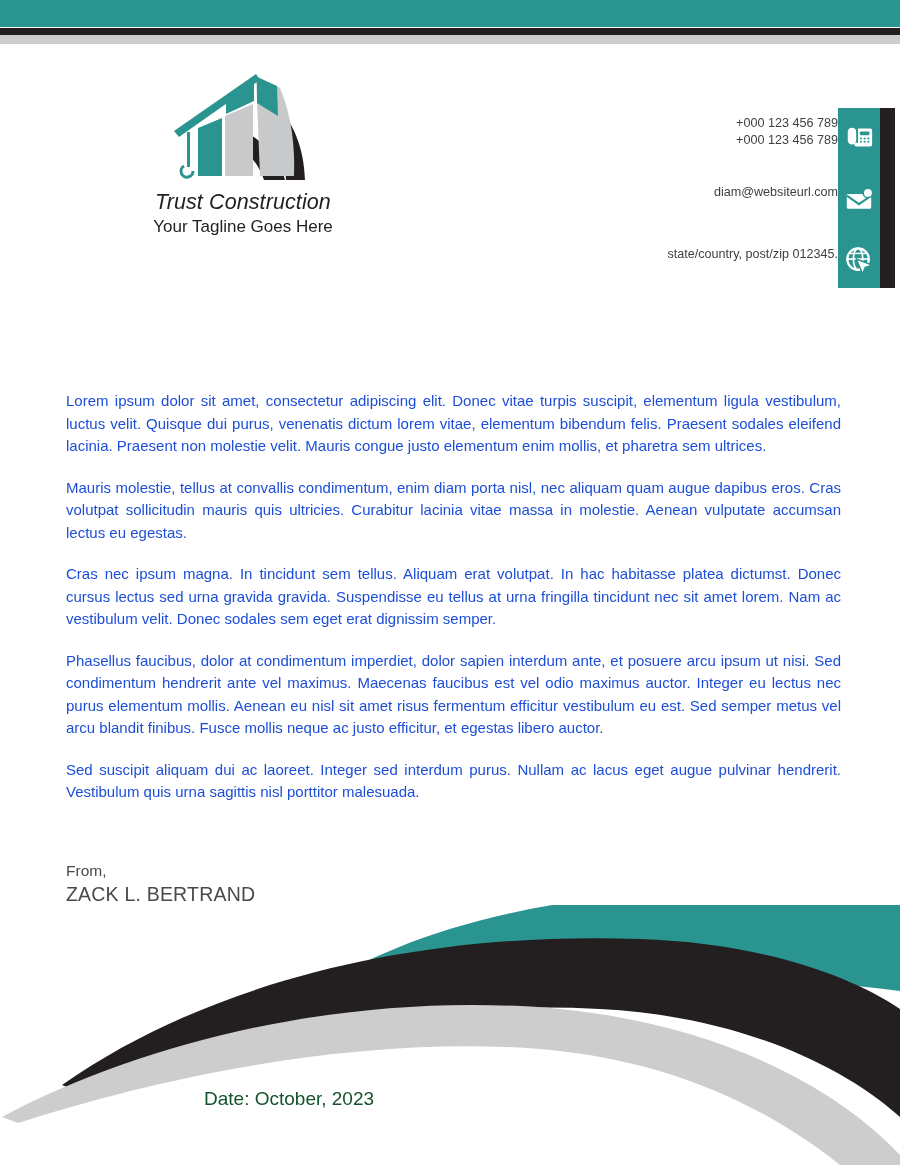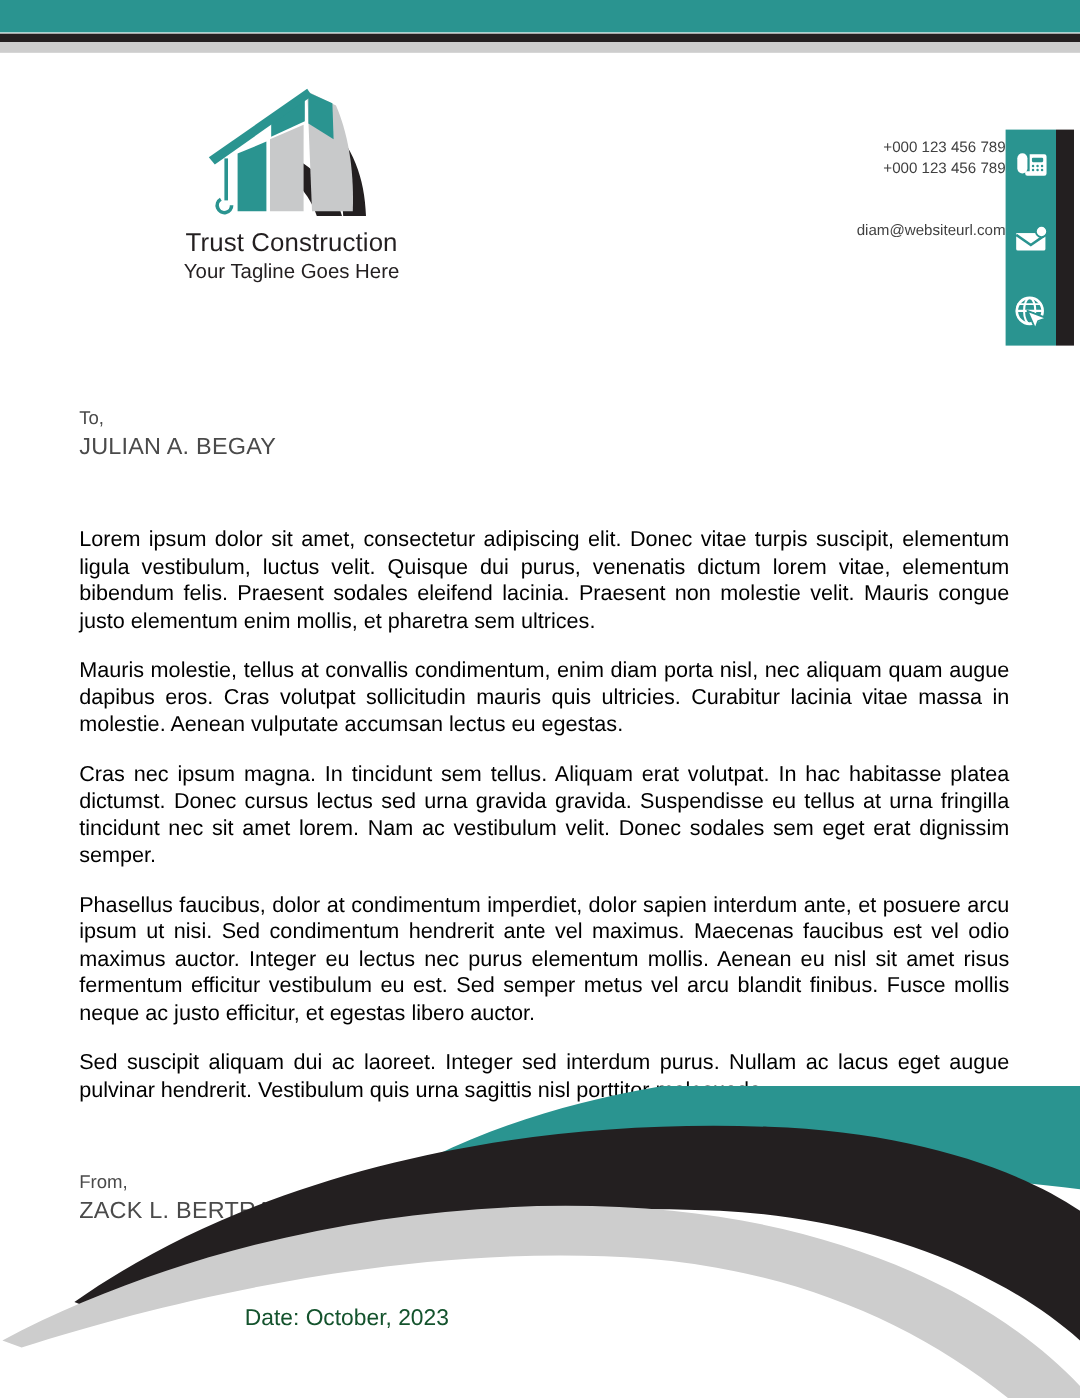--- a/index.html
+++ b/index.html
@@ -28,20 +28,21 @@
   
   .logo-block { position: absolute; left: 98px; top: 72px; width: 290px; }
   .logo-mark  { display: block; margin: 0 auto; }
   .logo-name {
     text-align: center;
     font-size: 21.5px;
     color: #231f20;
     letter-spacing: .1px;
     margin-top: 6px;
     white-space: nowrap;
+    font-style: italic;
   }
   .logo-tagline {
     text-align: center;
     font-size: 17px;
     color: #231f20;
     margin-top: 2px;
     white-space: nowrap;
   }
 
   
@@ -78,23 +79,23 @@
 
   .to-label, .from-label {
     font-size: 15.5px; color: #4a4a4a; line-height: 21px;
   }
   .to-name, .from-name {
     font-size: 19.5px; color: #4a4a4a; line-height: 27px; letter-spacing: .2px;
   }
 
   .body-copy { margin-top: 52px; }
   .body-copy p {
-    font-size: 18px;
+    font-size: 15px;
     line-height: 22.5px;
-    color: #000000;
+    color: #1d4ed8;
     text-align: justify;
     margin-bottom: 19px;
   }
   .body-copy p:last-child { margin-bottom: 0; }
 
   .from-block { margin-top: 56px; }
 
   
   .waves { position: absolute; left: 0; bottom: 0; width: 900px; height: 260px; }
 
@@ -144,20 +145,21 @@
 
     <div class="contact-text">
       <div class="contact-group cg-phone">
         <div class="contact-line">+000 123 456 789</div>
         <div class="contact-line">+000 123 456 789</div>
       </div>
       <div class="contact-group cg-email">
         <div class="contact-line">diam@websiteurl.com</div>
       </div>
       <div class="contact-group cg-address">
+        <div class="contact-line">state/country, post/zip 012345.</div>
       </div>
     </div>
 
     <div class="icon-rail-shadow"></div>
     <div class="icon-rail">
 
       <svg class="rail-icon ri-phone" viewBox="0 0 32 32">
         <rect x="4" y="6" width="9" height="18" rx="4.5" fill="#ffffff"></rect>
         <path d="M15 7 h13 a2 2 0 0 1 2 2 v15 a2 2 0 0 1 -2 2 h-15 a2 2 0 0 1 -2 -2 v-2 h4 z" fill="#ffffff"></path>
         <rect x="17" y="10" width="10" height="4" rx="1" fill="#2a9490"></rect>
@@ -185,24 +187,20 @@
         <line x1="3.5" y1="15" x2="26.5" y2="15" stroke="#ffffff" stroke-width="1.8"></line>
         <line x1="5.5" y1="9" x2="24.5" y2="9" stroke="#ffffff" stroke-width="1.5"></line>
         <path d="M13 15 L30 21.5 L22.5 24 L20 31 Z" fill="#ffffff" stroke="#2a9490" stroke-width="1.6" stroke-linejoin="round"></path>
       </svg>
 
     </div>
   </div>
 
   <div class="letter">
 
-    <div>
-      <div class="to-label">To,</div>
-      <div class="to-name">JULIAN A. BEGAY</div>
-    </div>
 
     <div class="body-copy">
       <p>Lorem ipsum dolor sit amet, consectetur adipiscing elit. Donec vitae turpis suscipit, elementum ligula vestibulum, luctus velit. Quisque dui purus, venenatis dictum lorem vitae, elementum bibendum felis. Praesent sodales eleifend lacinia. Praesent non molestie velit. Mauris congue justo elementum enim mollis, et pharetra sem ultrices.</p>
       <p>Mauris molestie, tellus at convallis condimentum, enim diam porta nisl, nec aliquam quam augue dapibus eros. Cras volutpat sollicitudin mauris quis ultricies. Curabitur lacinia vitae massa in molestie. Aenean vulputate accumsan lectus eu egestas.</p>
       <p>Cras nec ipsum magna. In tincidunt sem tellus. Aliquam erat volutpat. In hac habitasse platea dictumst. Donec cursus lectus sed urna gravida gravida. Suspendisse eu tellus at urna fringilla tincidunt nec sit amet lorem. Nam ac vestibulum velit. Donec sodales sem eget erat dignissim semper.</p>
       <p>Phasellus faucibus, dolor at condimentum imperdiet, dolor sapien interdum ante, et posuere arcu ipsum ut nisi. Sed condimentum hendrerit ante vel maximus. Maecenas faucibus est vel odio maximus auctor. Integer eu lectus nec purus elementum mollis. Aenean eu nisl sit amet risus fermentum efficitur vestibulum eu est. Sed semper metus vel arcu blandit finibus. Fusce mollis neque ac justo efficitur, et egestas libero auctor.</p>
       <p>Sed suscipit aliquam dui ac laoreet. Integer sed interdum purus. Nullam ac lacus eget augue pulvinar hendrerit. Vestibulum quis urna sagittis nisl porttitor malesuada.</p>
     </div>
 
     <div class="from-block">

